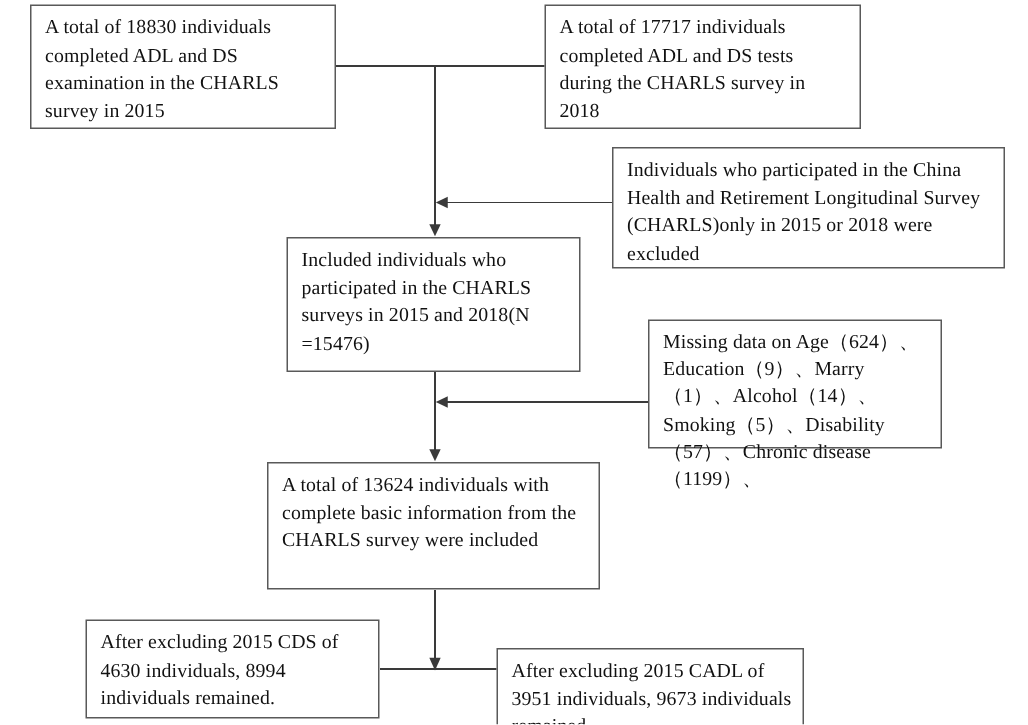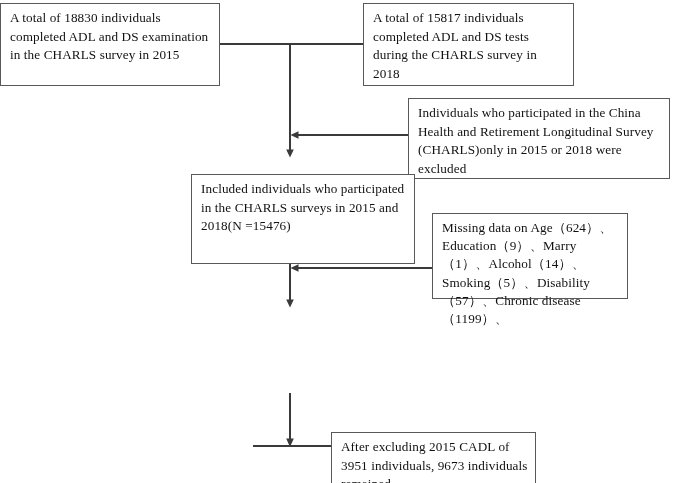--- a/index.html
+++ b/index.html
@@ -42,24 +42,24 @@
     fill: none;
     shape-rendering: crispEdges;
   }
   svg.wires polygon.arrowhead {
     fill: #3a3a3a;
     stroke: none;
     shape-rendering: geometricPrecision;
   }
 
   
-  #box-baseline-2015 { left: 0;   top: 3px;   width: 220px; height: 83px; }
+  #box-baseline-2015 { left: 20px;   top: 3px;   width: 204px; height: 83px; }
   #box-baseline-2018 { left: 363px; top: 3px;   width: 211px; height: 83px; }
   #box-excl-single   { left: 408px; top: 98px;  width: 262px; height: 81px; }
-  #box-included-both { left: 191px; top: 158px; width: 224px; height: 90px; margin-top: 16px; }
+  #box-included-both { left: 191px; top: 158px; width: 196px; height: 90px; }
   #box-excl-missing  { left: 432px; top: 213px; width: 196px; height: 86px;
                        line-height: 18.2px; }
   #box-complete-info { left: 178px; top: 308px; width: 222px; height: 85px; }
   #box-excl-cds      { left: 57px;  top: 413px; width: 196px; height: 66px; }
   #box-excl-cadl     { left: 331px; top: 432px; width: 205px; height: 66px; }
 </style>
 </head>
 <body>
 
 <div id="canvas">
@@ -83,25 +83,27 @@
 
     <line x1="290" y1="393" x2="290" y2="443"></line>
     <polygon class="arrowhead" points="290,447 286.2,438.5 293.8,438.5"></polygon>
 
     <line x1="290" y1="446" x2="253" y2="446"></line>
     <line x1="290" y1="446" x2="331" y2="446"></line>
   </svg>
 
   <div class="box" id="box-baseline-2015">A total of 18830 individuals completed ADL and DS examination in the CHARLS survey in 2015</div>
 
-  <div class="box" id="box-baseline-2018">A total of 15817 individuals completed ADL and DS  tests during the CHARLS survey in 2018</div>
+  <div class="box" id="box-baseline-2018">A total of 17717 individuals completed ADL and DS  tests during the CHARLS survey in 2018</div>
 
   <div class="box" id="box-excl-single">Individuals who participated in the China Health and Retirement Longitudinal Survey (CHARLS)only in 2015 or 2018 were excluded</div>
 
   <div class="box" id="box-included-both">Included individuals who participated in the CHARLS surveys in 2015 and 2018(N =15476)</div>
 
   <div class="box" id="box-excl-missing">Missing data on Age（624）、Education（9）、Marry（1）、Alcohol（14）、Smoking（5）、Disability（57）、Chronic disease（1199）、</div>
 
+  <div class="box" id="box-complete-info">A total of 13624 individuals with complete basic information from the CHARLS survey were included</div>
 
+  <div class="box" id="box-excl-cds">After excluding 2015 CDS of 4630 individuals, 8994 individuals remained.</div>
 
   <div class="box" id="box-excl-cadl">After excluding 2015 CADL of 3951 individuals, 9673 individuals remained.</div>
 
 </div>
 
 </body></html>

